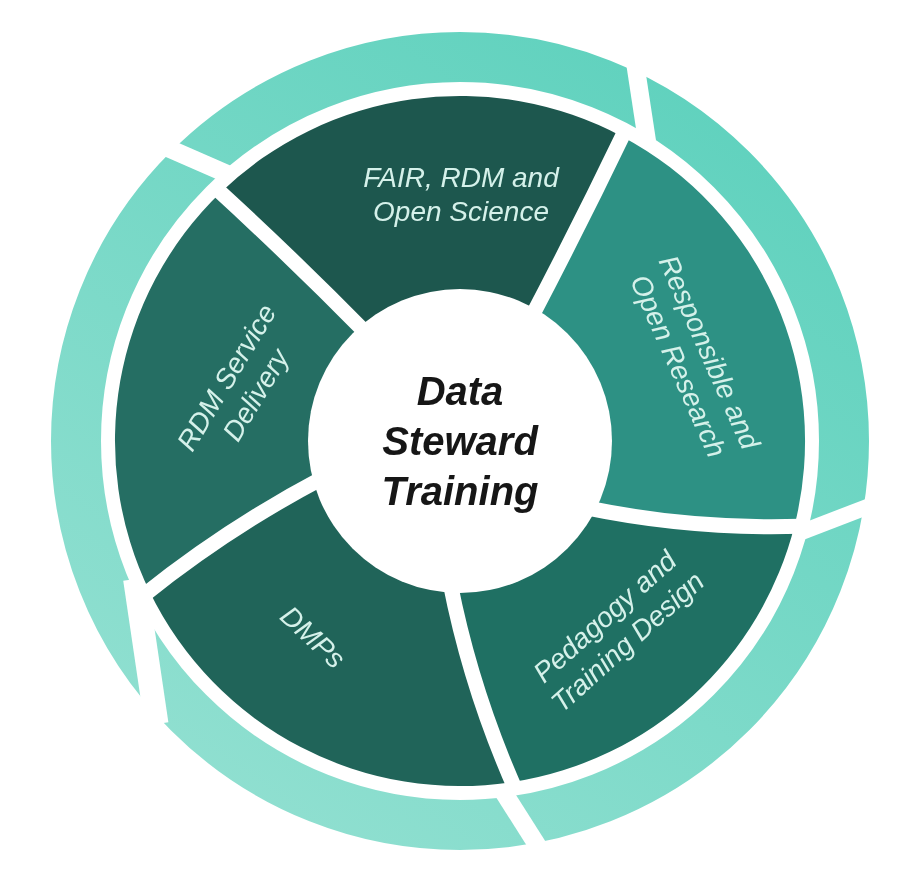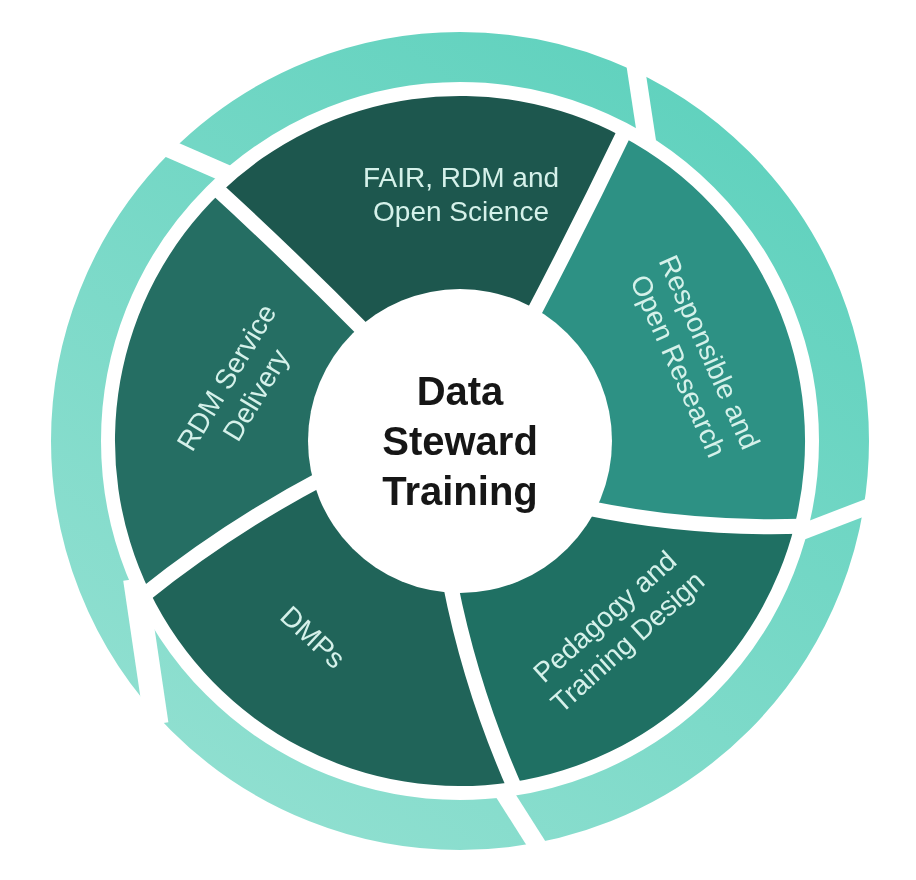--- a/index.html
+++ b/index.html
@@ -7,20 +7,21 @@
     padding: 0;
     background: #ffffff;
   }
   .stage {
     position: relative;
     width: 916px;
     height: 880px;
     background: #ffffff;
     overflow: hidden;
     font-family: "Liberation Sans", "DejaVu Sans", sans-serif;
+    font-style: italic;
   }
   svg {
     display: block;
   }
   text {
     font-family: "Liberation Sans", "DejaVu Sans", sans-serif;
   }
 </style>
 </head>
 <body>

